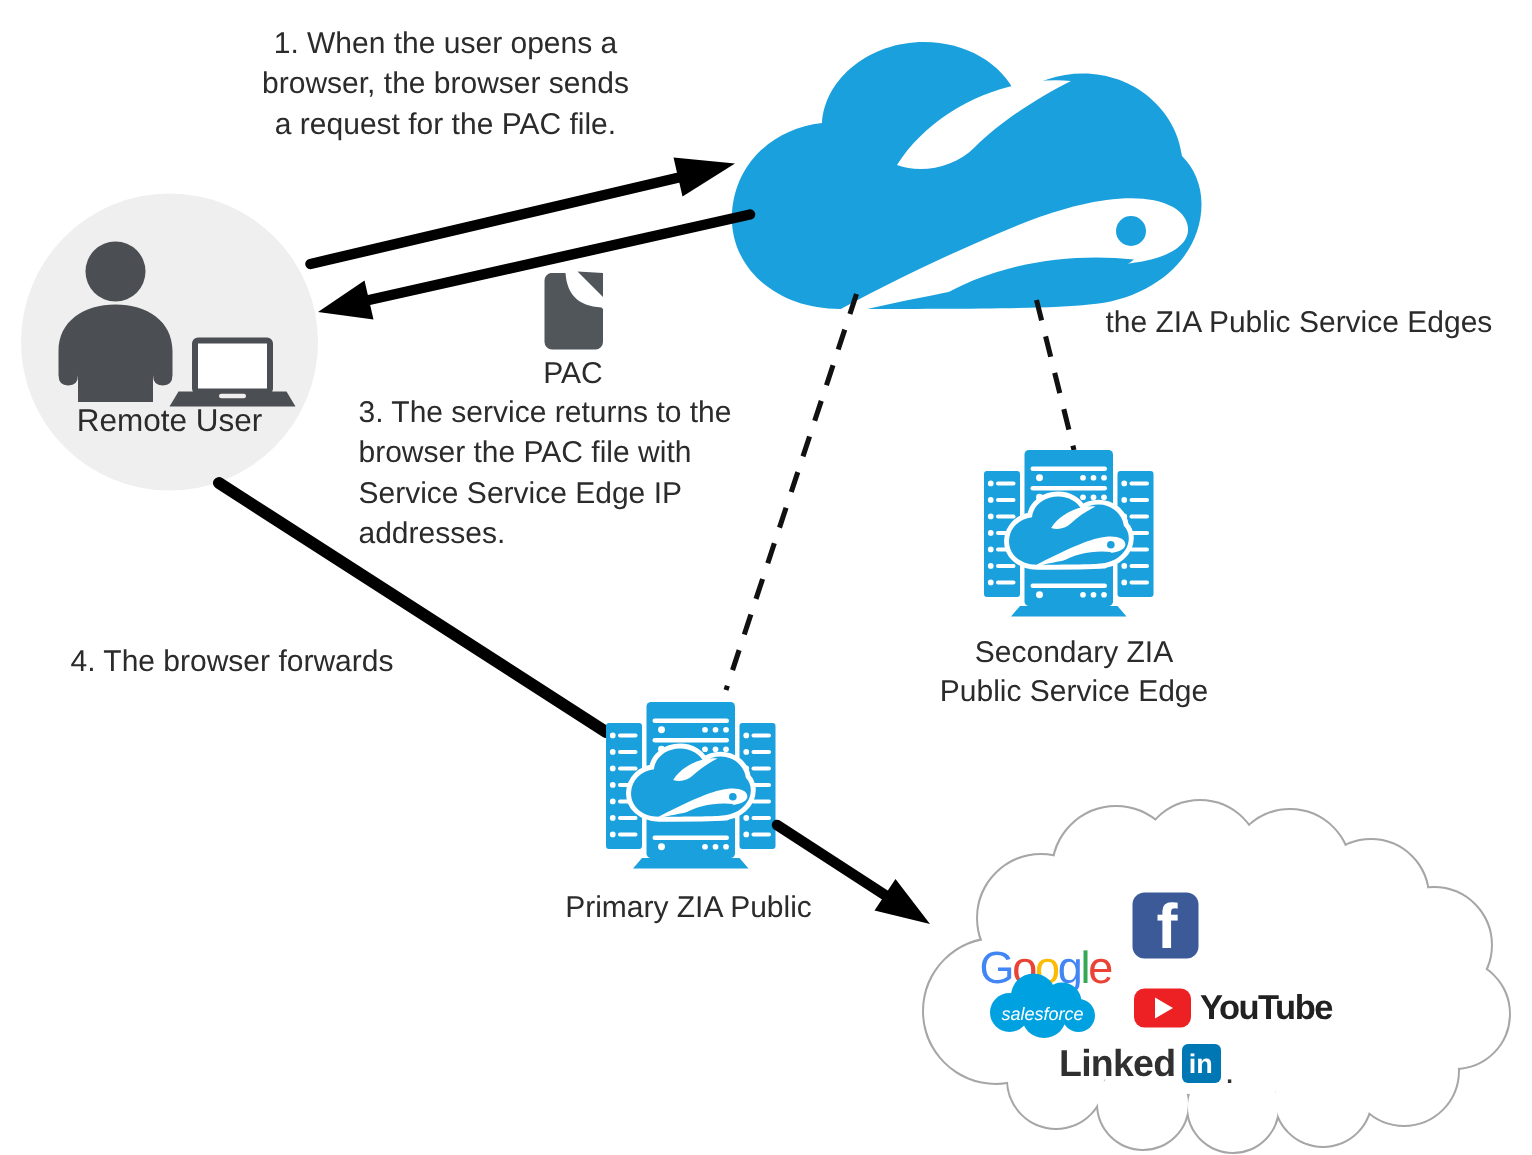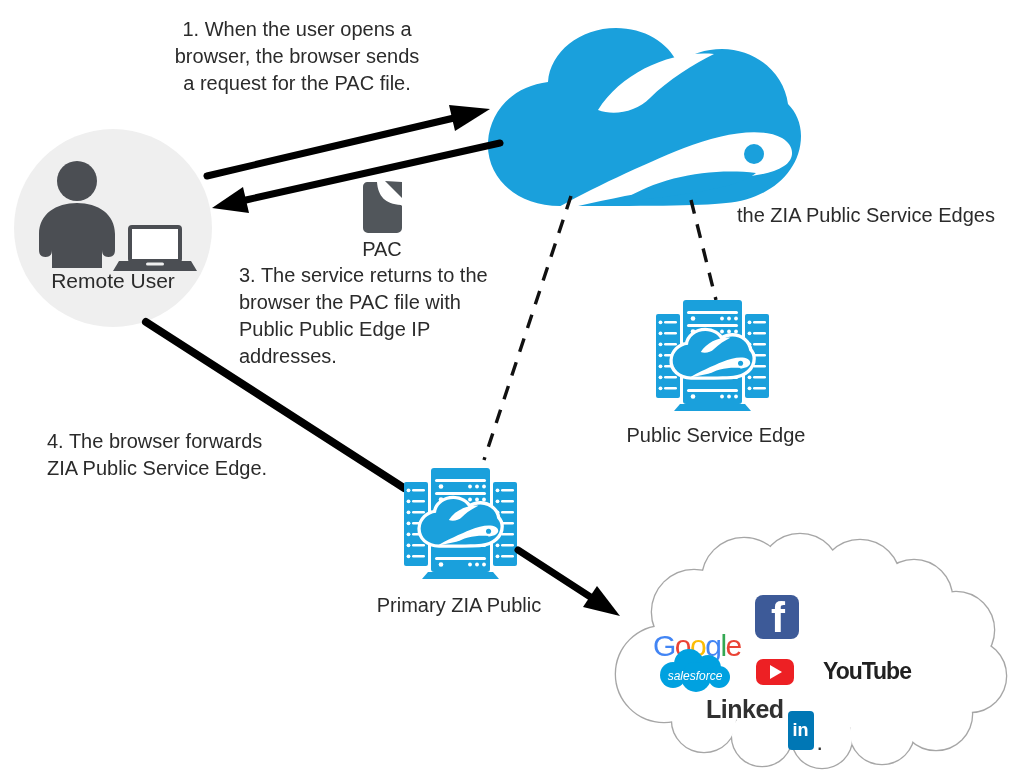--- a/index.html
+++ b/index.html
@@ -24,24 +24,24 @@
   .center{text-align:center;}
   .label{font-size:20px;line-height:26px;}
 
   
   .google-row{position:absolute;left:653px;top:599px;font-size:30px;font-weight:500;letter-spacing:-1.5px;line-height:34px;margin-top:30px;}
   .fb-tile{position:absolute;left:755px;top:595px;width:44px;height:44px;border-radius:8px;background:var(--facebook_blue,#3D5A98);}
   .fb-f{position:absolute;left:16px;top:1px;font-size:42px;line-height:44px;font-weight:700;color:#fff;}
   .sf-wrap{position:absolute;left:656px;top:646px;}
   .yt-tile{position:absolute;left:756px;top:659px;width:38px;height:26px;border-radius:7px;background:var(--youtube_red,#ED2024);display:flex;align-items:center;justify-content:center;}
   .yt-tri{width:0;height:0;border-left:12px solid #fff;border-top:7px solid transparent;border-bottom:7px solid transparent;margin-left:2px;}
-  .yt-word{position:absolute;left:800px;top:656px;font-size:23px;font-weight:700;letter-spacing:-1px;color:var(--youtube_text,#212121);line-height:30px;margin-left:23px;}
+  .yt-word{position:absolute;left:800px;top:656px;font-size:23px;font-weight:700;letter-spacing:-1px;color:var(--youtube_text,#212121);line-height:30px;}
   .li-row{position:absolute;left:706px;top:695px;display:flex;align-items:flex-start;gap:4px;}
   .li-word{font-size:25px;font-weight:700;letter-spacing:-0.5px;color:var(--linkedin_text,#303030);line-height:28px;}
-  .li-tile{width:26px;height:39px;margin-top:16px;border-radius:4px;background:var(--linkedin_blue,#0077B5);color:#fff;
+  .li-tile{width:26px;height:26px;margin-top:1px;border-radius:4px;background:var(--linkedin_blue,#0077B5);color:#fff;
            font-size:18px;font-weight:700;display:flex;align-items:center;justify-content:center;}
   .li-tm{font-size:16px;font-weight:700;color:var(--linkedin_text,#303030);align-self:flex-end;line-height:10px;}
 </style>
 </head>
 <body>
 
 <div id="canvas">
 
   <svg id="diagram-svg" width="1021" height="770" viewBox="0 0 1021 770">
     <defs>
@@ -231,34 +231,34 @@
     <div>a request for the PAC file.</div>
   </div>
 
   <div class="txt" style="left:737px;top:202px;">
     <div>the ZIA Public Service Edges</div>
   </div>
 
   <div class="txt" style="left:239px;top:262px;">
     <div>3. The service returns to the</div>
     <div>browser the PAC file with</div>
-    <div>Public Public Edge IP</div>
+    <div>Service Service Edge IP</div>
     <div>addresses.</div>
   </div>
 
   <div class="txt" style="left:47px;top:428px;">
     <div>4. The browser forwards</div>
-    <div>ZIA Public Service Edge.</div>
   </div>
 
   <div class="txt center label" style="left:13px;top:268px;width:200px;font-size:21px;">Remote User</div>
 
   <div class="txt center label" style="left:344px;top:236px;width:76px;">PAC</div>
 
   <div class="txt center label" style="left:616px;top:422px;width:200px;">
+    <div>Secondary ZIA</div>
     <div>Public Service Edge</div>
   </div>
 
   <div class="txt center label" style="left:359px;top:592px;width:200px;">
     <div>Primary ZIA Public</div>
   </div>
 
   <div class="google-row">
     <span style="color: rgb(66, 133, 244);">G</span><span style="color: rgb(234, 67, 53);">o</span><span style="color: rgb(251, 188, 5);">o</span><span style="color: rgb(66, 133, 244);">g</span><span style="color: rgb(52, 168, 83);">l</span><span style="color: rgb(234, 67, 53);">e</span>
   </div>

